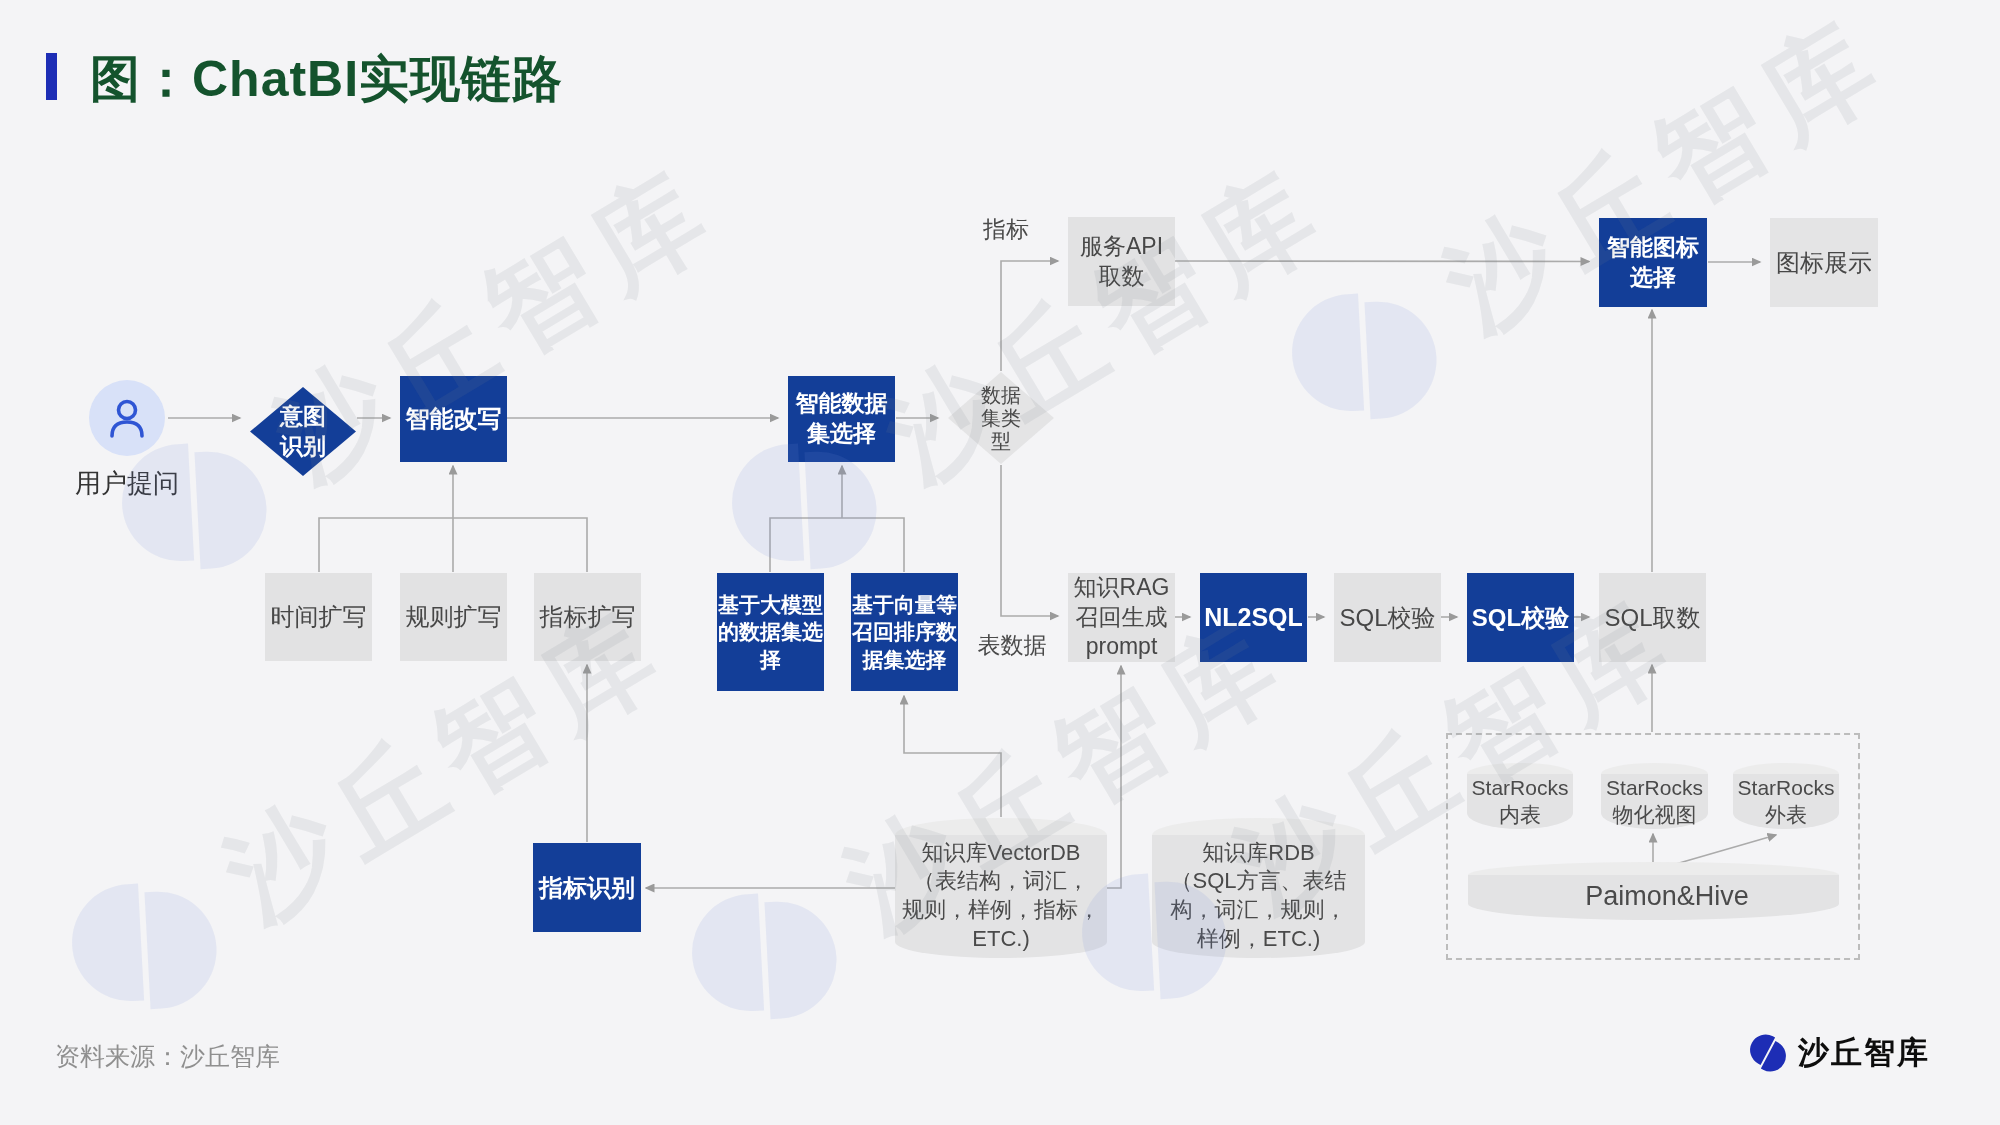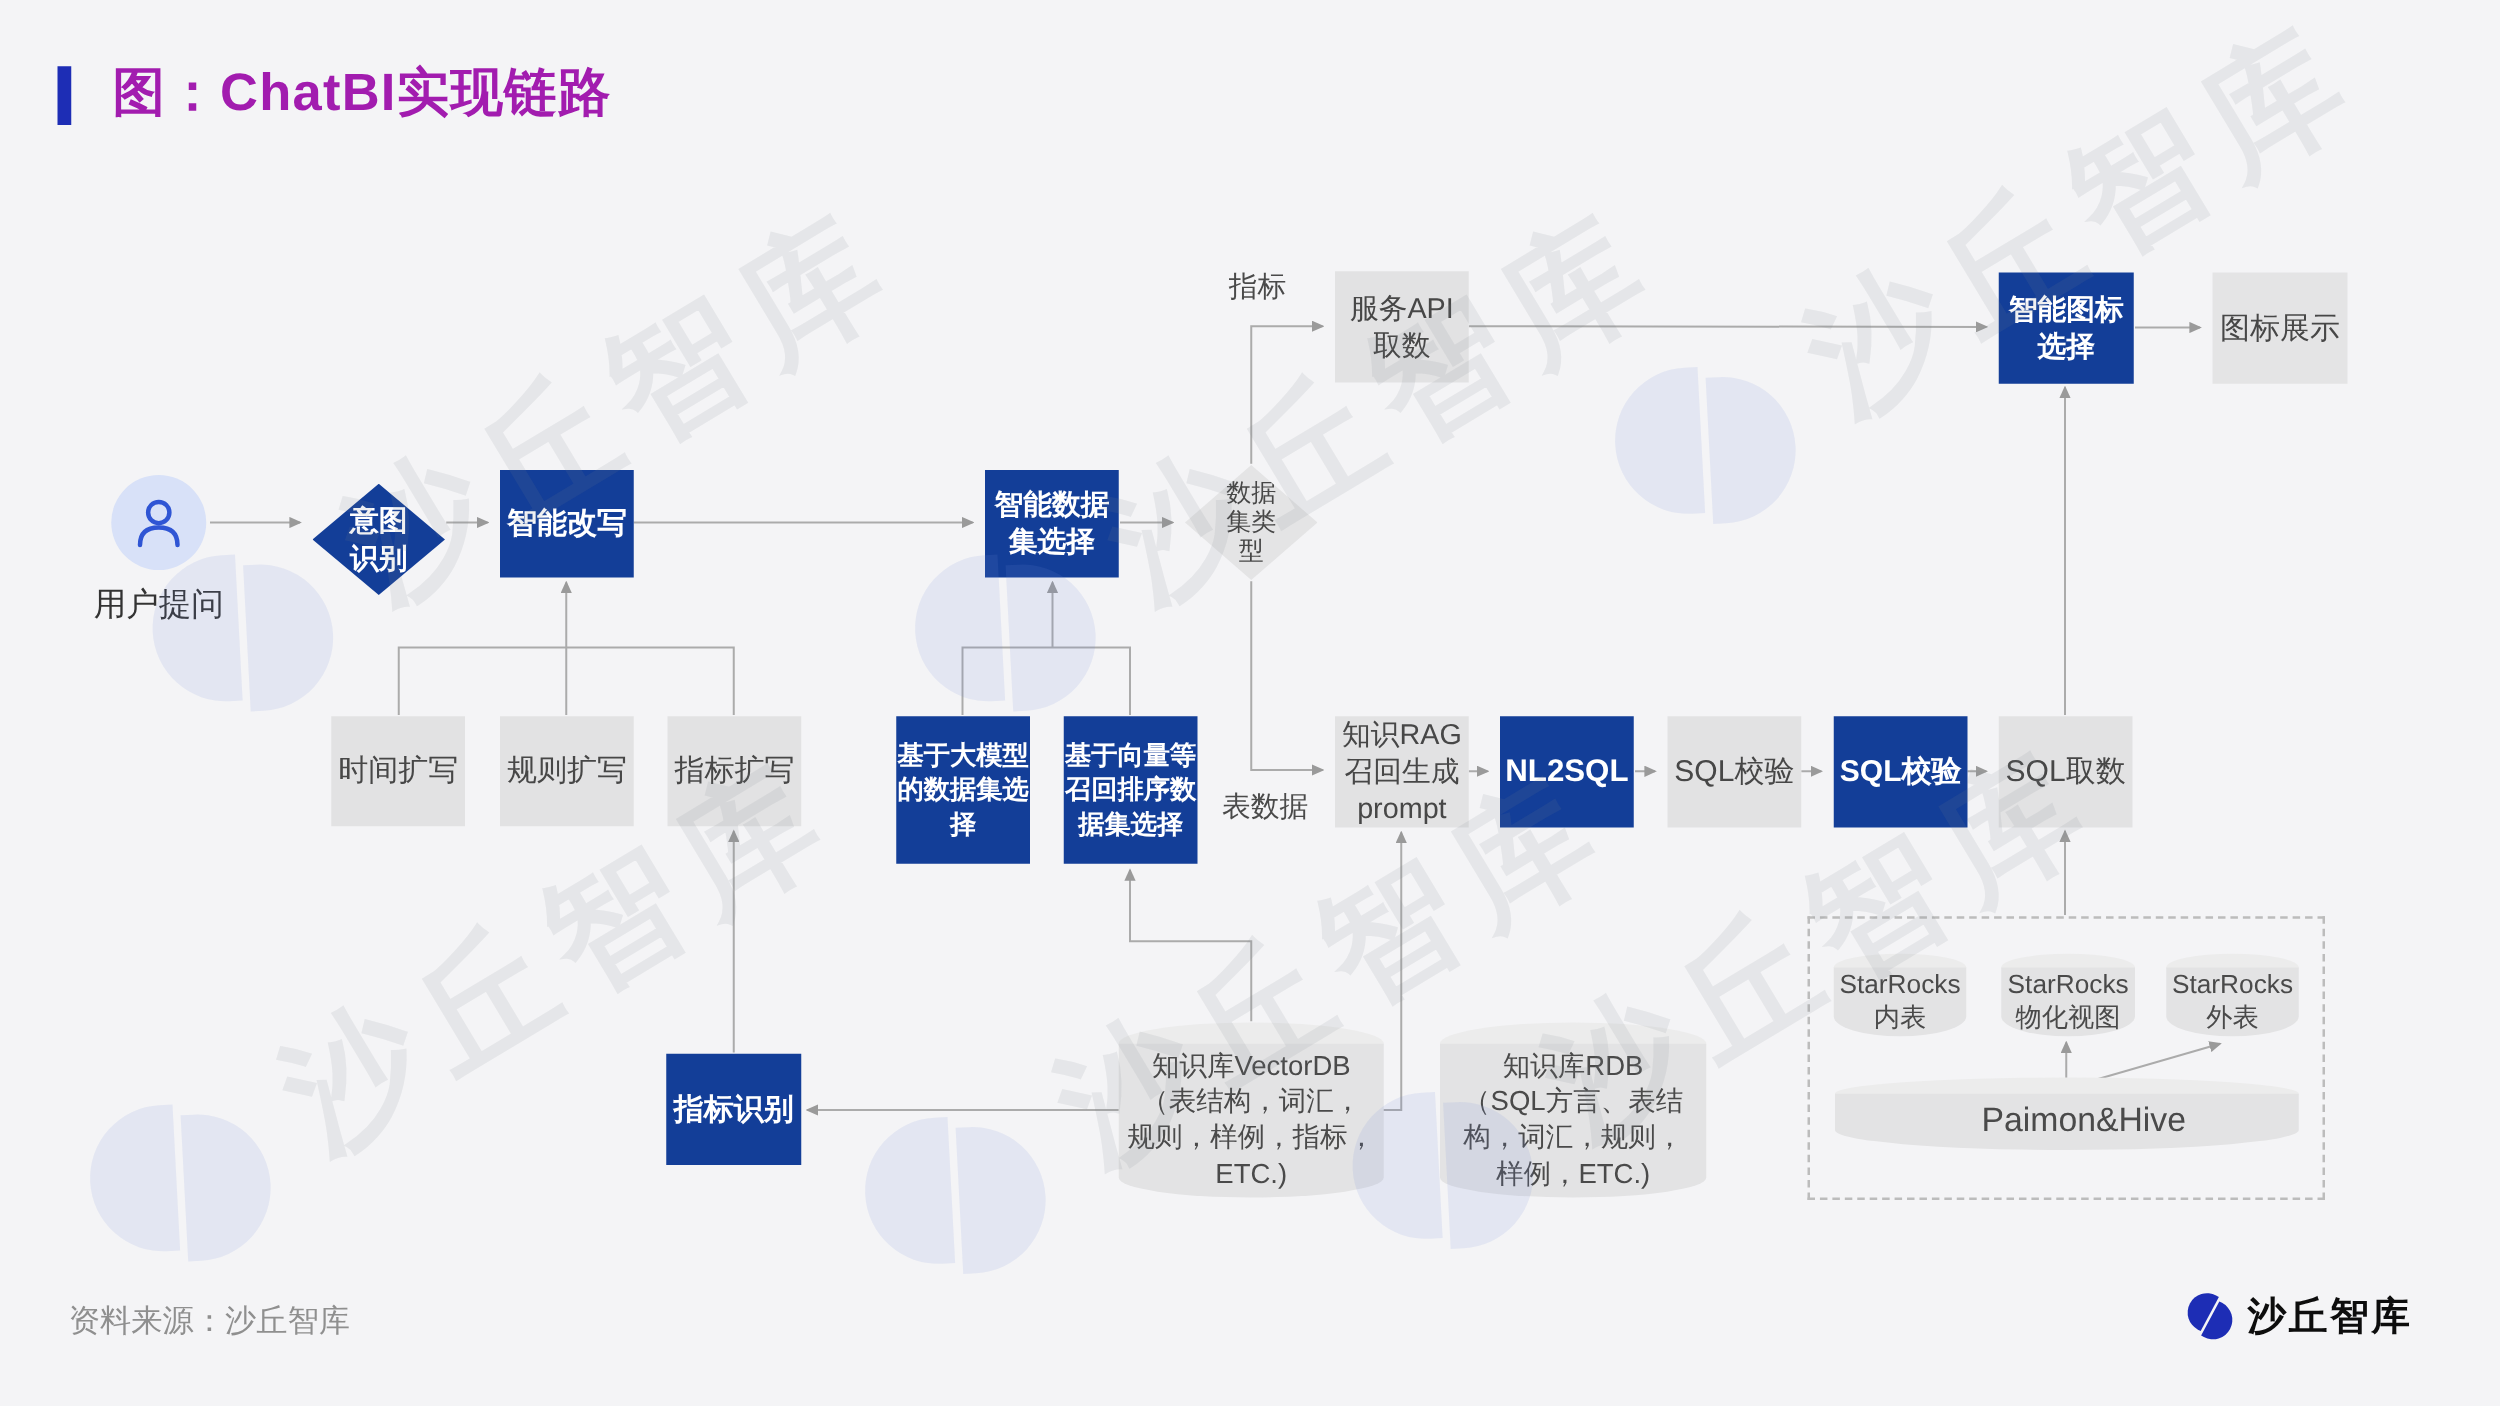--- a/index.html
+++ b/index.html
@@ -3,21 +3,21 @@
 <meta charset="utf-8">
 <style>
   html,body { margin:0; padding:0; background:#ffffff; }
   .page {
     position:relative; width:2000px; height:1125px;
     background:#f4f4f6; overflow:hidden;
     font-family:"Liberation Sans","DejaVu Sans",sans-serif;
   }
   
   .title-bar { position:absolute; left:46px; top:53px; width:11px; height:47px; background:#1d2db5; z-index:6; }
-  .page-title { position:absolute; left:90px; top:46px; font-size:42px; font-weight:800; color:#a21caf; z-index:6; letter-spacing:1px; }
+  .page-title { position:absolute; left:90px; top:46px; font-size:50px; font-weight:800; color:#14532d; z-index:6; letter-spacing:1px; }
   .source-note { position:absolute; left:55px; top:1040px; font-size:25px; color:#8f8f8f; z-index:6; }
   .brand { position:absolute; left:1748px; top:1032px; display:flex; align-items:center; gap:10px; z-index:6; }
   .brand-text { font-size:31px; font-weight:800; color:#0d0d0d; letter-spacing:2px; }
   
   .mark { position:relative; display:inline-block; transform:rotate(-62deg); }
   .mark i { position:absolute; display:block; }
   .mark .t { left:14%; top:2%;  width:78%; height:46%; border-radius:999px 999px 0 0; }
   .mark .b { left:8%;  top:52%; width:78%; height:46%; border-radius:0 0 999px 999px; }
   .brand .mark { width:40px; height:40px; }
   .brand .mark i { background:#1d2db5; }

